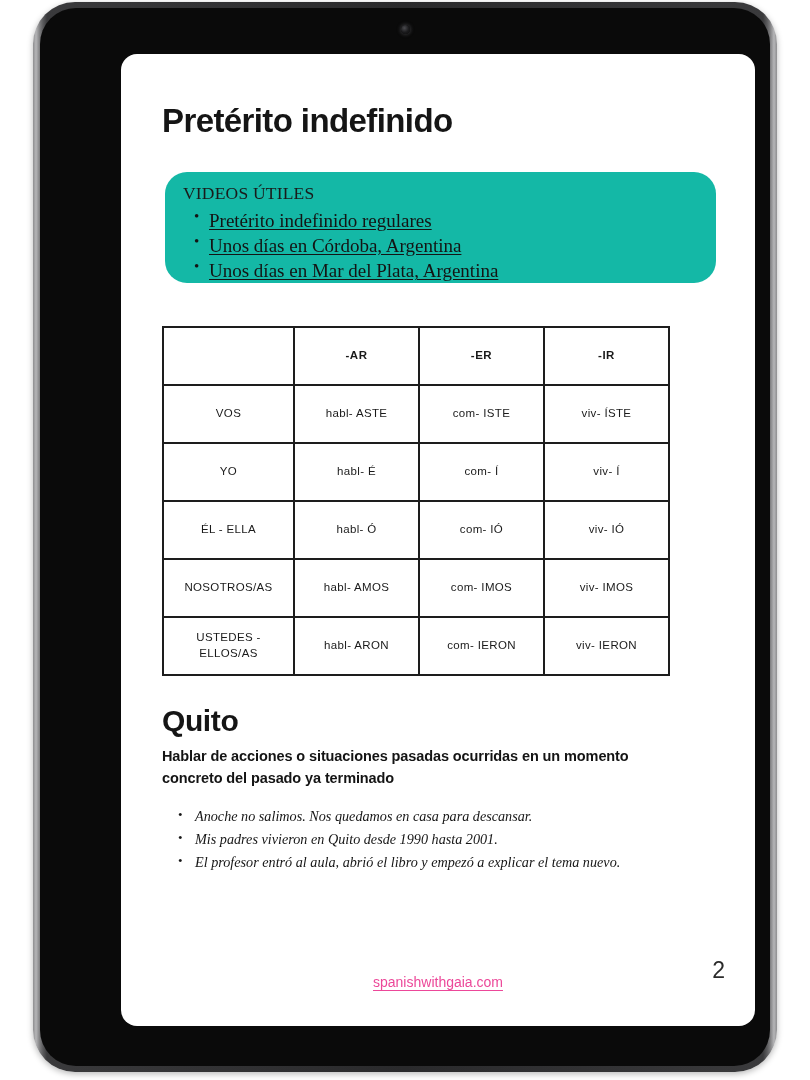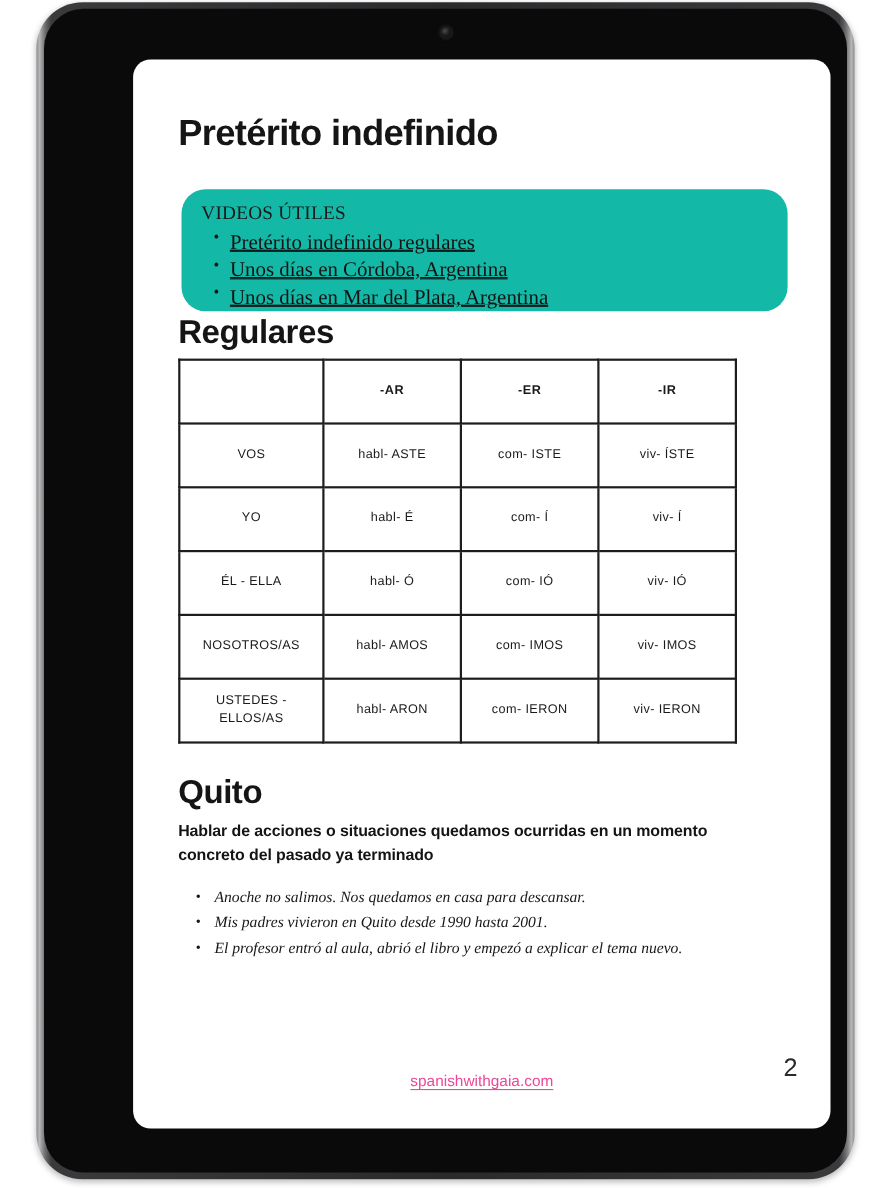--- a/index.html
+++ b/index.html
@@ -112,21 +112,20 @@
     font-size: 17.5px;
     color: #1a1a1a;
     letter-spacing: 0.2px;
     line-height: 1.25;
   }
 
   #videos-list {
     list-style: none;
     margin: 3px 0 0 0;
     padding: 0 0 0 26px;
-    text-decoration: underline;
   }
   #videos-list li {
     position: relative;
     font-family: "Liberation Serif", serif;
     font-size: 19px;
     line-height: 1.33;
     color: #141414;
   }
   #videos-list li::before {
     content: "\2022";
@@ -257,21 +256,20 @@
           </li>
           <li>
             <span>Unos días en Córdoba, Argentina</span>
           </li>
           <li>
             <span>Unos días en Mar del Plata, Argentina</span>
           </li>
         </ul>
       </div>
 
-      <div class="h2-title" id="regulares-heading">Regulares</div>
 
       <table id="conj-table">
         <colgroup>
           <col class="c1">
             <col class="c2">
             <col class="c3">
             <col class="c4">
         </colgroup>
         <thead>
           <tr>
@@ -310,21 +308,21 @@
             <td>USTEDES - ELLOS/AS</td>
             <td>habl- ARON</td>
             <td>com- IERON</td>
             <td>viv- IERON</td>
           </tr>
         </tbody>
       </table>
 
       <div class="h2-title" id="usos-heading">Quito</div>
 
-      <div id="usos-subtitle">Hablar de acciones o situaciones quedamos ocurridas en un momento concreto del pasado ya terminado</div>
+      <div id="usos-subtitle">Hablar de acciones o situaciones pasadas ocurridas en un momento concreto del pasado ya terminado</div>
 
       <ul id="usos-list">
         <li>Anoche no salimos. Nos quedamos en casa para descansar.</li>
         <li>Mis padres vivieron en Quito desde 1990 hasta 2001.</li>
         <li>El profesor entró al aula, abrió el libro y empezó a explicar el tema nuevo.</li>
       </ul>
 
       <div id="footer-link">
         <span>spanishwithgaia.com</span>
       </div>

